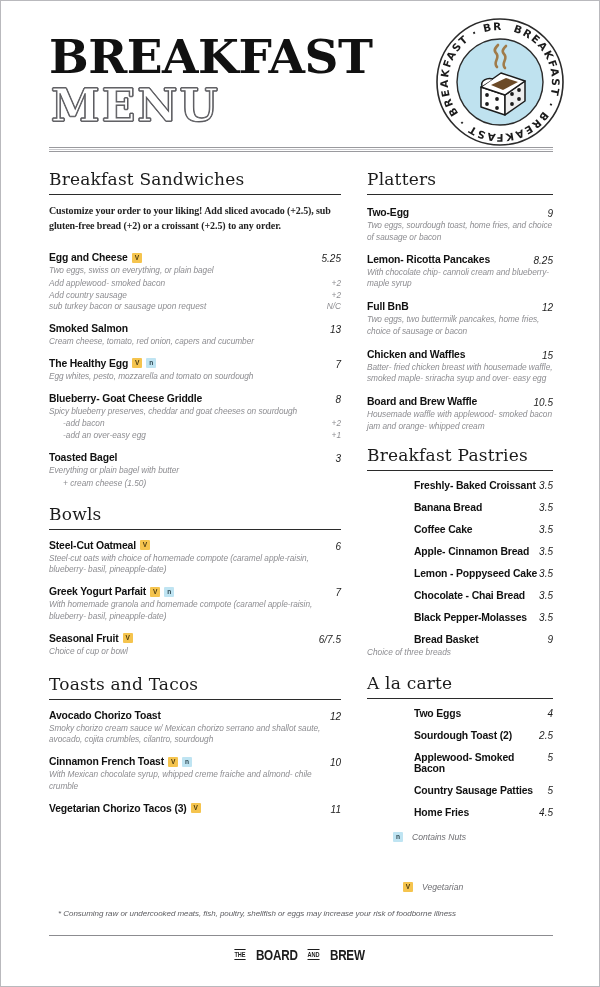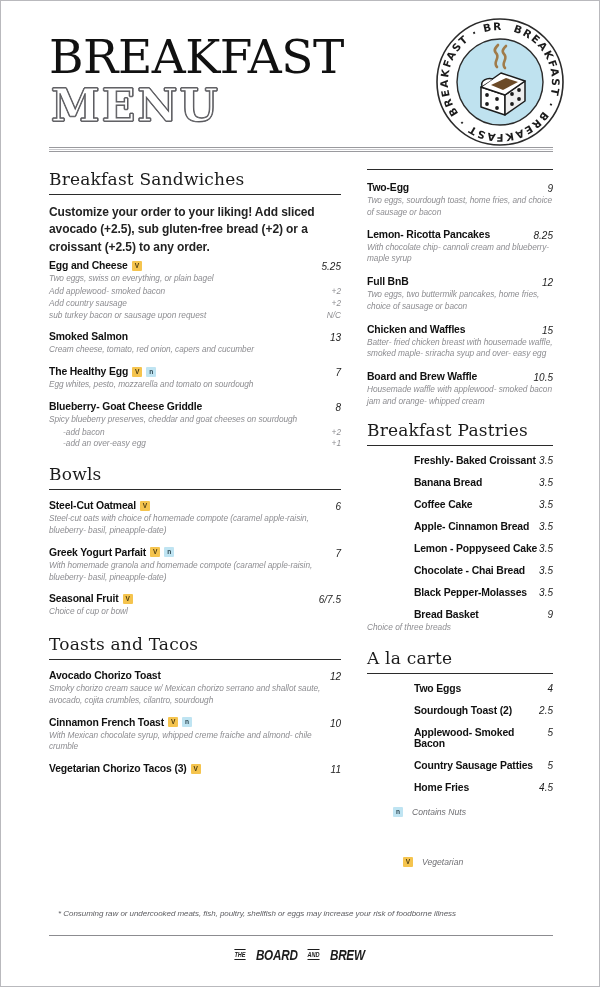--- a/index.html
+++ b/index.html
@@ -16,21 +16,21 @@
     border:1px solid #b9b9bd;
     background:#fff;
     overflow:hidden;
   }
 
   
   .header{position:relative;height:150px;}
   .title-block{position:absolute;left:48px;top:32px;}
   .title-main{
     font-family:"DejaVu Serif", serif;
-    font-weight:normal;
+    font-weight:bold;
     font-size:47px;
     letter-spacing:-0.5px;
     line-height:1;
     color:#111;
     margin:0;
   }
   .title-sub{
     font-family:"DejaVu Serif", serif;
     font-weight:bold;
     font-size:44px;
@@ -65,26 +65,27 @@
     font-family:"DejaVu Serif", serif;
     font-size:17px;
     font-weight:normal;
     color:#1b1b1b;
     margin:0 0 5px 0;
     letter-spacing:0.2px;
   }
   .section-rule{height:1px;background:#2b2b2b;margin-bottom:9px;}
 
   .intro{
-    font-size:12px;
+    font-size:10px;
     font-weight:bold;
     color:#232323;
     line-height:1.45;
-    margin-bottom:3px;
+    margin-bottom:18px;
     letter-spacing:-0.1px;
+    font-family:Liberation Serif, serif;
   }
 
   .item{margin-bottom:9px;}
   .item-head{
     display:flex;align-items:flex-end;
     justify-content:space-between;
     gap:5px;
   }
   .item-name{
     font-size:10.4px;
@@ -161,21 +162,21 @@
     text-align:center;
     font-size:8px;font-style:italic;color:#5d5d61;
     letter-spacing:-0.05px;
   }
   .footer-rule{
     position:absolute;left:48px;top:934px;width:504px;height:1px;
     background:#8c8c90;
   }
   .footer-logo{
     position:absolute;left:0;top:946px;width:600px;
-    display:flex;justify-content:center;align-items:flex-start;font-style:italic;
+    display:flex;justify-content:center;align-items:flex-start;
   }
   .brand{
     display:flex;align-items:center;gap:3px;
     font-family:"Liberation Sans", sans-serif;
   }
   .brand-sm{
     display:inline-block;
     font-size:7px;font-weight:bold;color:#1c1c1c;
     letter-spacing:0px;
     border-top:1.6px solid #1c1c1c;
@@ -317,20 +318,35 @@
               <span>-add bacon</span>
               <span>+2</span>
             </div>
             <div class="sub-row indent">
               <span>-add an over-easy egg</span>
               <span>+1</span>
             </div>
           </div>
         </div>
 
+        <div class="item">
+          <div class="item-head">
+            <span class="item-name">
+              <span>Toasted Bagel</span>
+            </span>
+            <span class="item-price">3</span>
+          </div>
+          <div class="item-desc">Everything or plain bagel with butter</div>
+          <div class="sub-rows">
+            <div class="sub-row indent">
+              <span>+ cream cheese (1.50)</span>
+              <span></span>
+            </div>
+          </div>
+        </div>
       </div>
 
       <div class="section" style="margin-top:14px;">
         <div class="section-title">Bowls</div>
         <div class="section-rule"></div>
 
         <div class="item">
           <div class="item-head">
             <span class="item-name">
               <span>Steel-Cut Oatmeal</span>
@@ -401,20 +417,21 @@
           </div>
         </div>
 
       </div>
 
     </div>
 
     <div class="col-right">
 
       <div class="section">
+        <div class="section-title">Platters</div>
         <div class="section-rule"></div>
 
         <div class="item" style="margin-top:11px;">
           <div class="item-head">
             <span class="item-name">Two-Egg</span>
             <span class="item-price">9</span>
           </div>
           <div class="item-desc">Two eggs, sourdough toast, home fries, and choice of sausage or bacon</div>
         </div>
 

